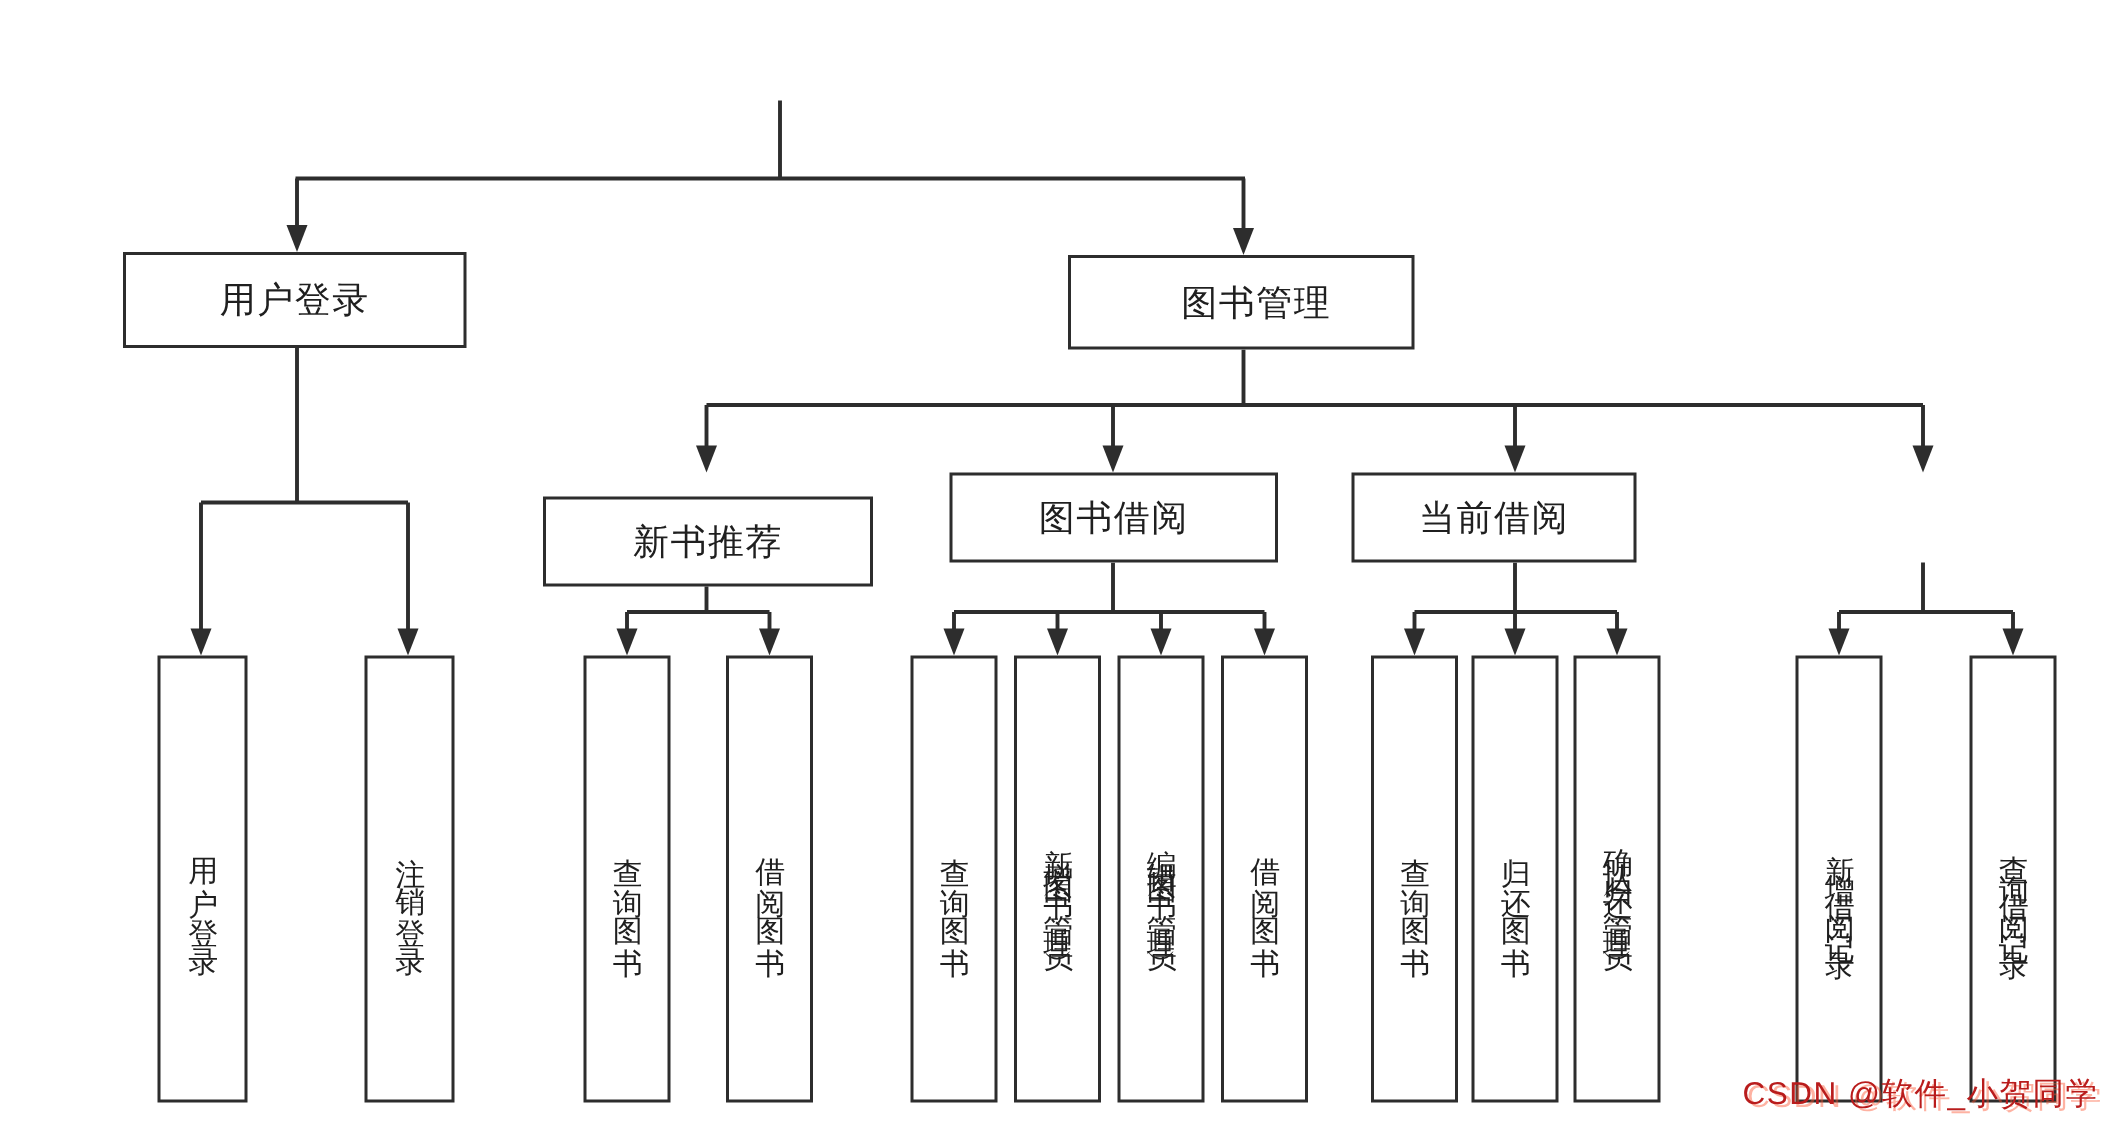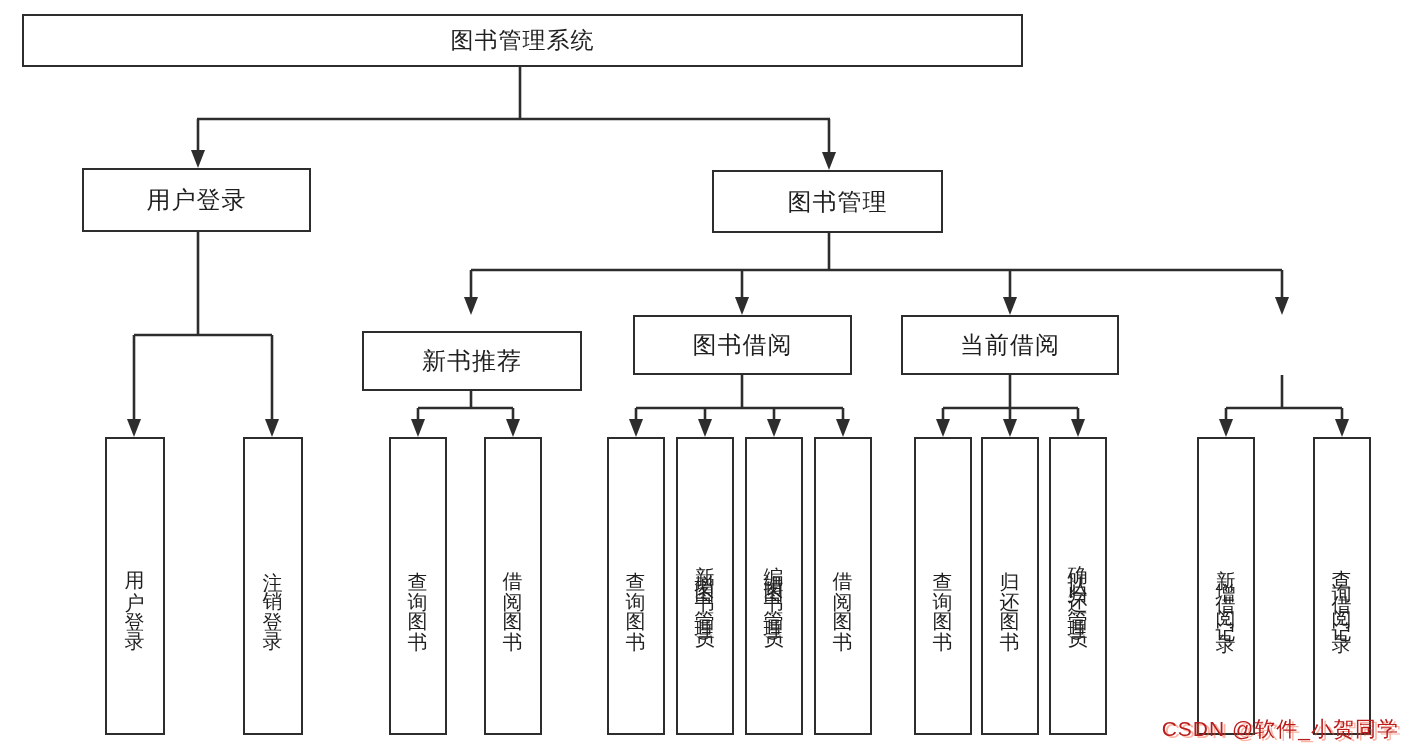--- a/index.html
+++ b/index.html
@@ -124,28 +124,27 @@
     <polygon points="1071,419 1085,419 1078,437"></polygon>
 
     <line x1="1282" y1="375" x2="1282" y2="409"></line>
     <line x1="1226" y1="408" x2="1342" y2="408"></line>
     <line x1="1226" y1="408" x2="1226" y2="421"></line>
     <polygon points="1219,419 1233,419 1226,437"></polygon>
     <line x1="1342" y1="408" x2="1342" y2="421"></line>
     <polygon points="1335,419 1349,419 1342,437"></polygon>
   </svg>
 
-  <div class="box root-label" style="left:22px; top:14px; width:1001px; height:53px;">图书管理系统</div>
 
   <div class="box h-label" style="left:82px; top:168px; width:229px; height:64px;">用户登录</div>
   <div class="box h-label" style="left:712px; top:170px; width:231px; height:63px;padding-left:20px;">图书管理</div>
 
   <div class="box h-label" style="left:362px; top:331px; width:220px; height:60px;">新书推荐</div>
   <div class="box h-label" style="left:633px; top:315px; width:219px; height:60px;font-family:Liberation Serif, serif;">图书借阅</div>
-  <div class="box h-label" style="left:901px; top:315px; width:218px; height:60px;">当前借阅</div>
+  <div class="box h-label" style="left:901px; top:315px; width:190px; height:60px;">当前借阅</div>
 
   <div class="vbox sp4" style="left:105px; width:60px;">
       <span>用户登录</span>
     </div>
   <div class="vbox sp4" style="left:243px; width:60px;">
       <span>注销登录</span>
     </div>
 
   <div class="vbox sp4" style="left:389px;">
       <span>查询图书</span>

